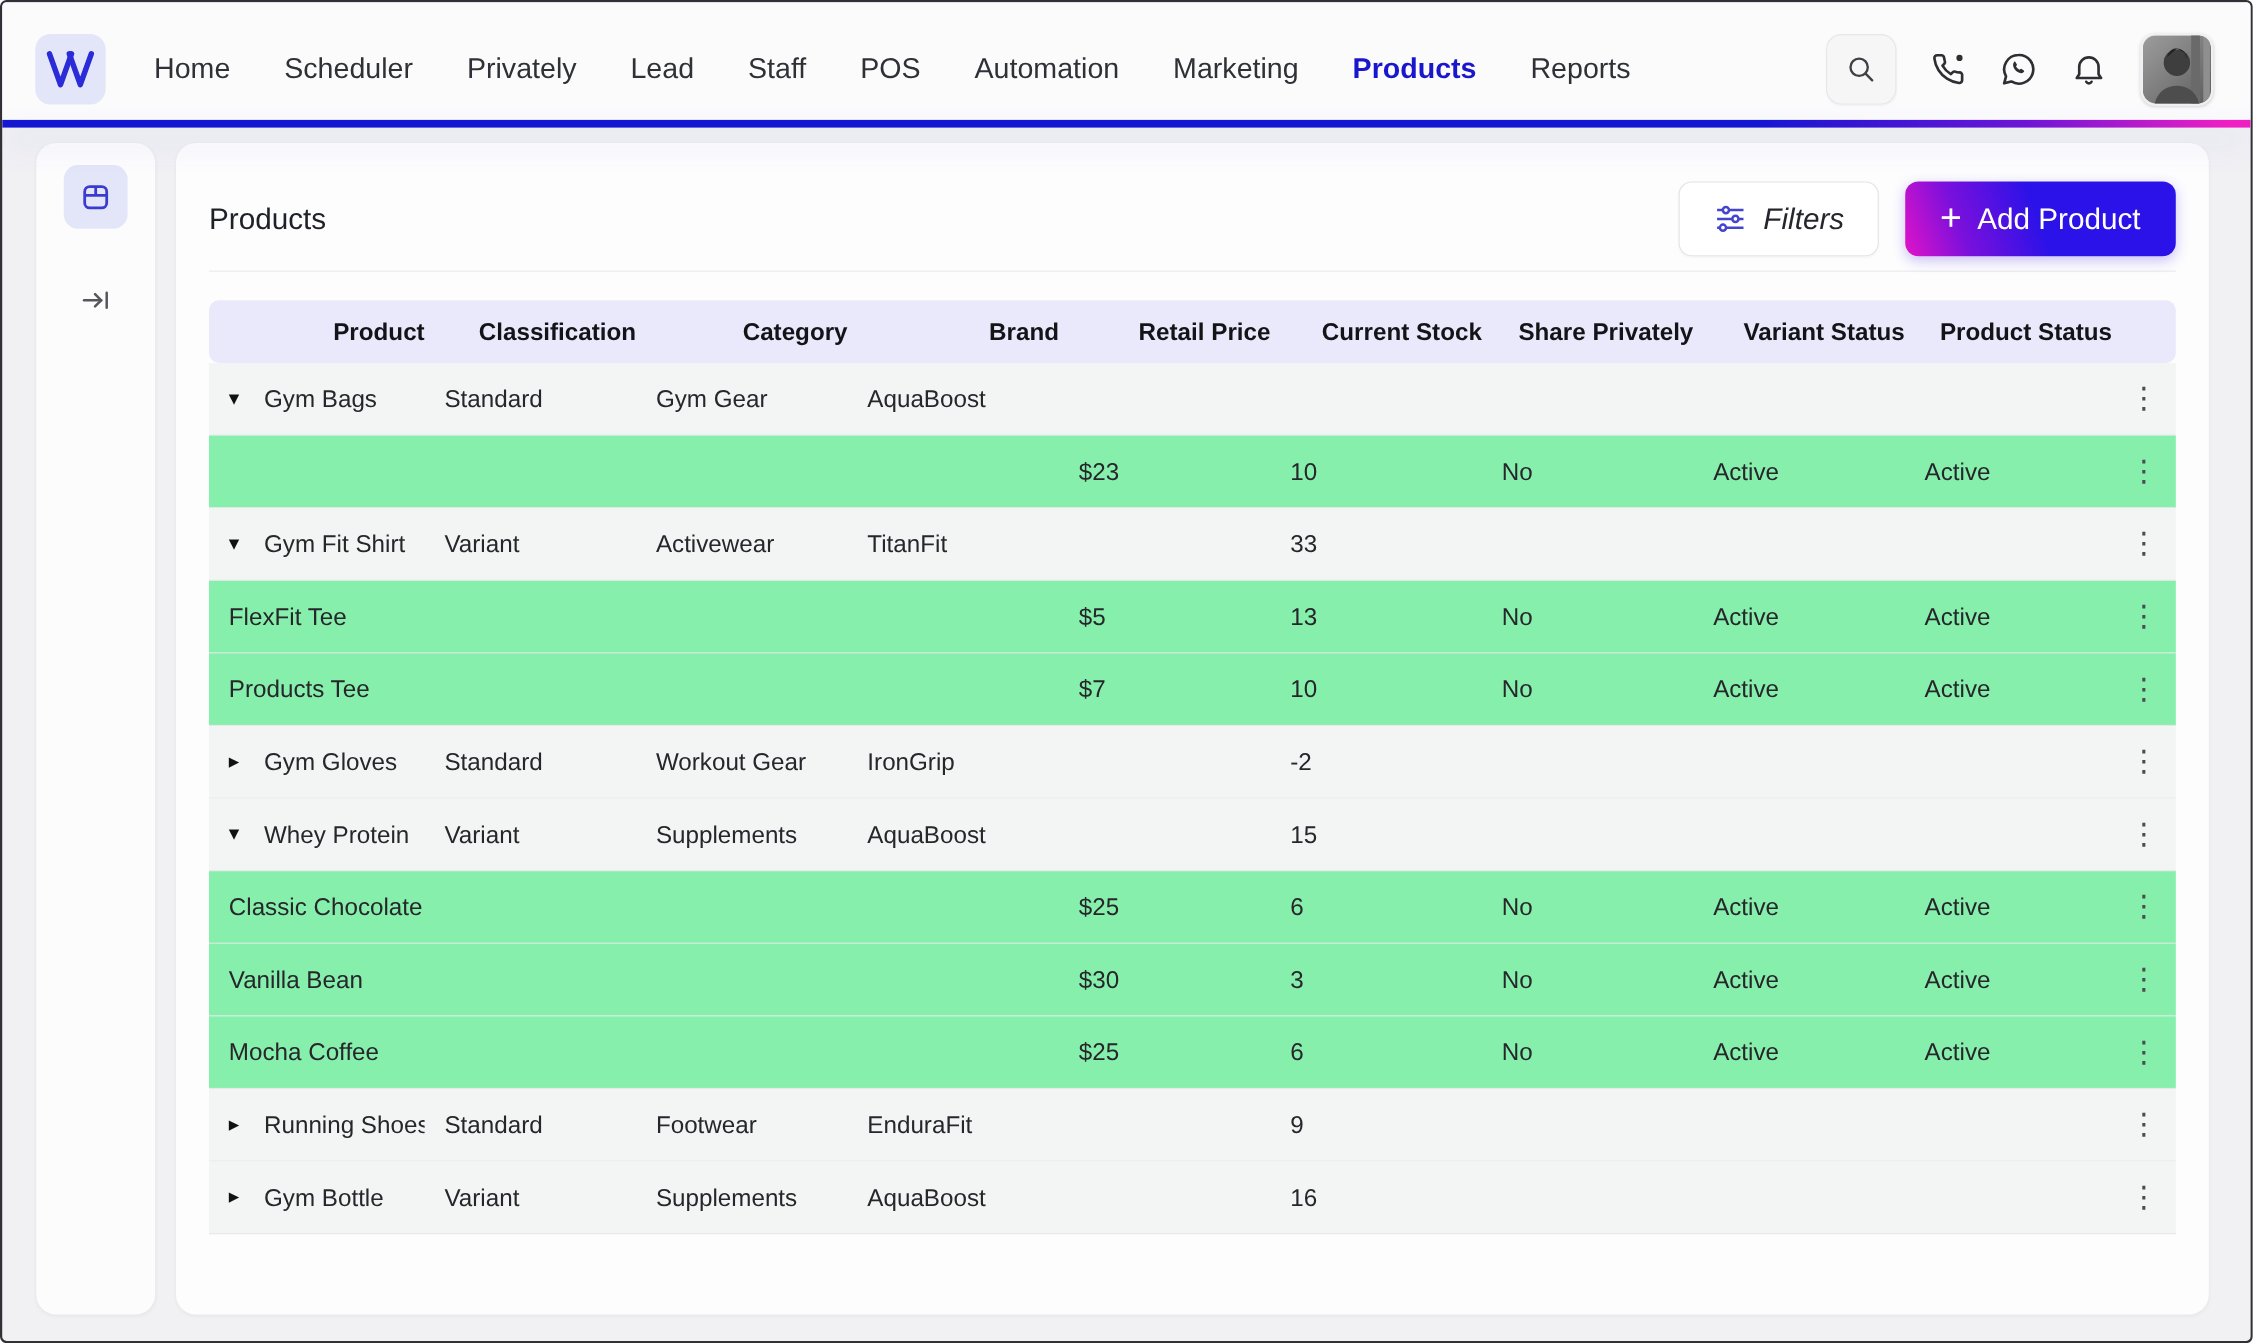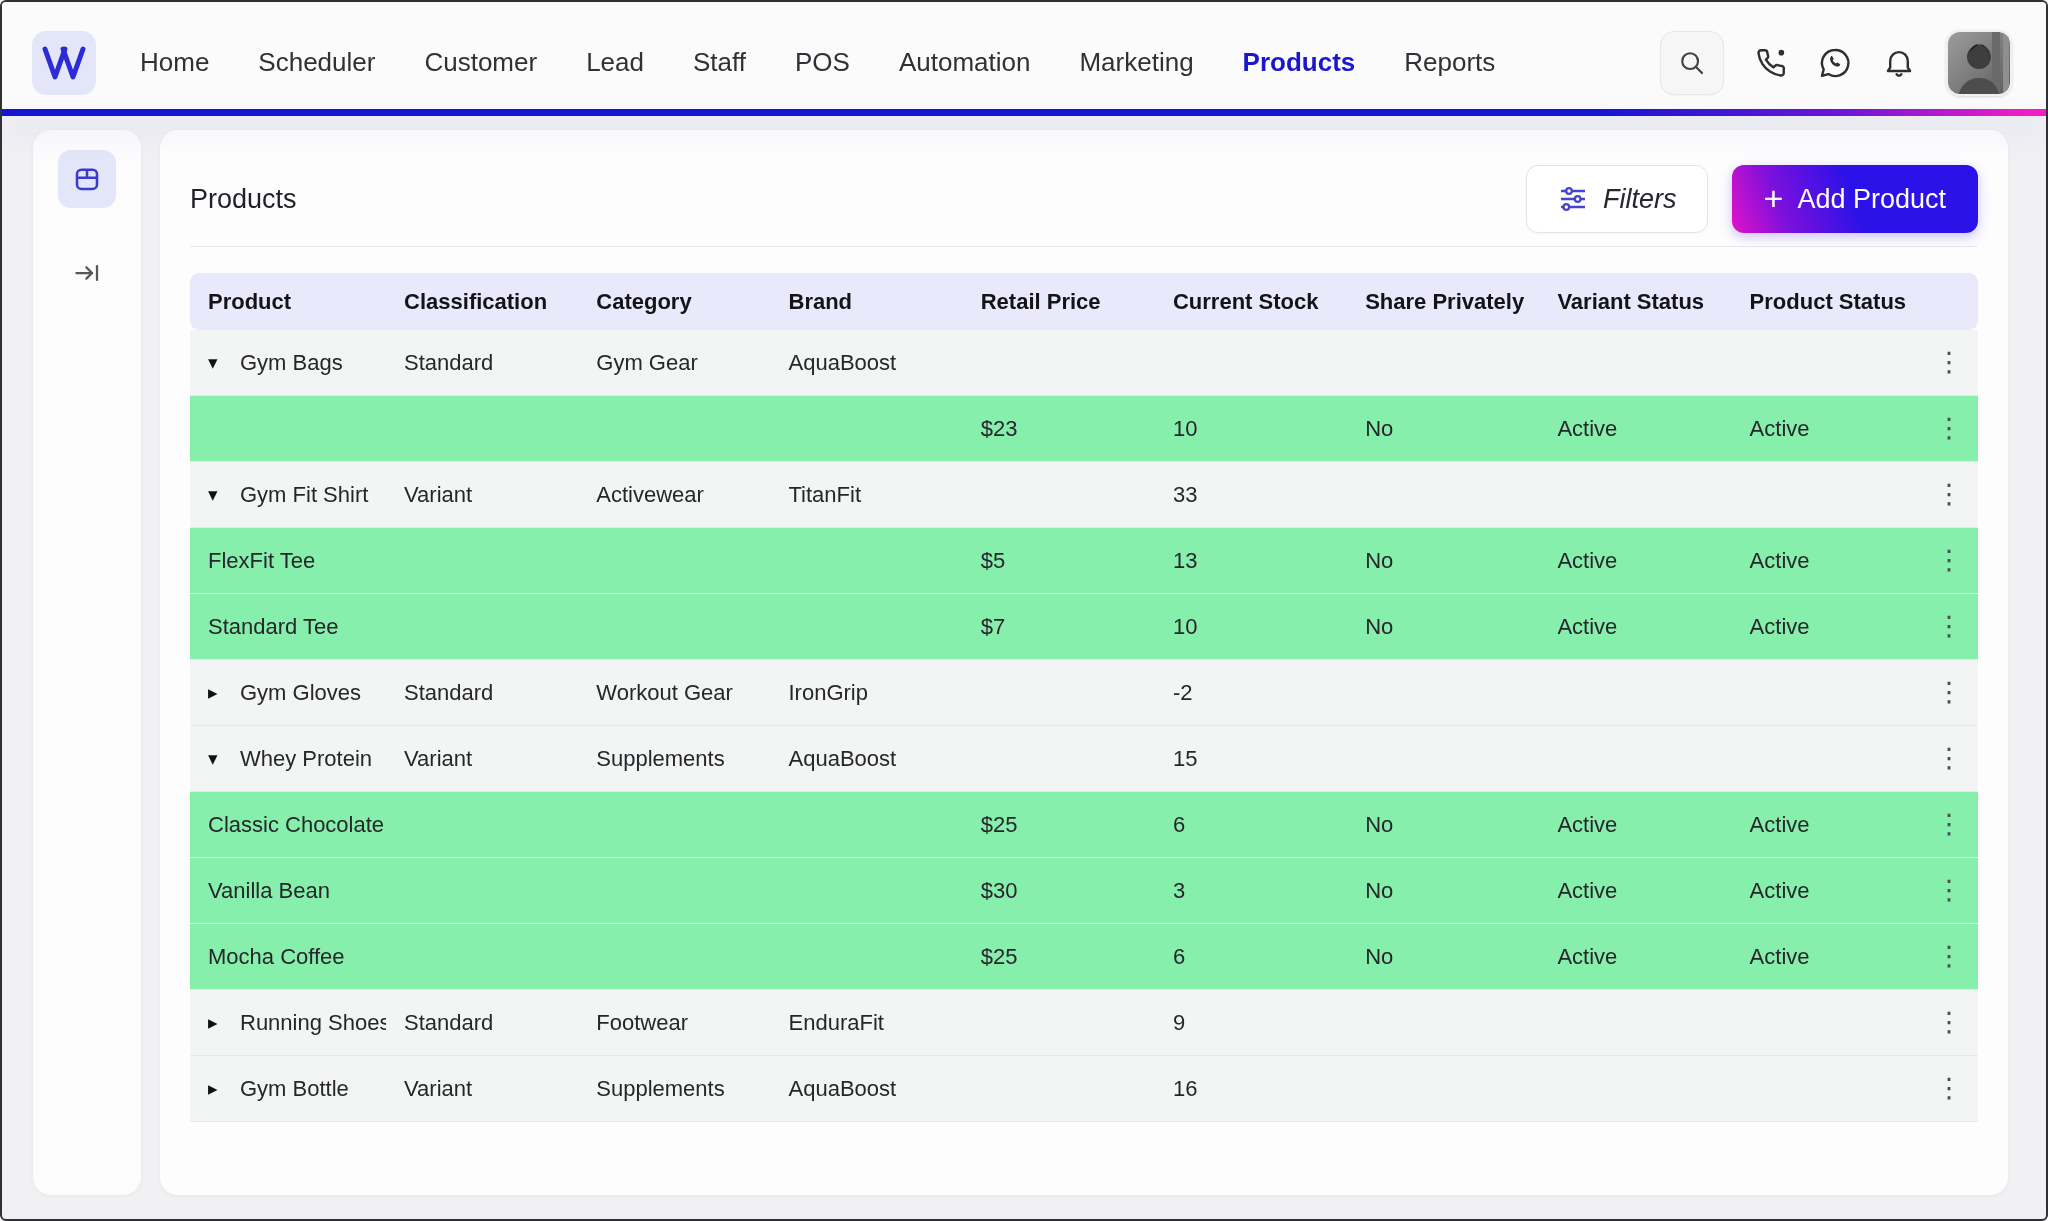--- a/index.html
+++ b/index.html
@@ -78,21 +78,21 @@
   .add-plus { font-size: 34px; font-weight: 400; line-height: 1; margin-top: -3px; }
   .card-divider { border: none; border-top: 1px solid #e9e9ec; margin-top: 4px; }
   
   .table-wrap { margin-top: 26px; }
   .grid-cols {
     display: grid;
     grid-template-columns: 1.02fr 1fr 1fr 1fr 1fr 1fr 1fr 1fr 0.98fr 58px;
     align-items: center;
   }
   .thead {
-    background: #e9e9fb; border-radius: 9px; height: 57px;
+    background: #e9e9fb; border-radius: 9px; height: 57px; text-align: right;
   }
   .th {
     font-size: 22px; font-weight: 700; color: #131318; padding-left: 18px; white-space: nowrap;
   }
   .trow { height: 66px; border-bottom: 1px solid #e8e8ea; cursor: pointer; }
   .row-parent { background: #f2f5f4; }
   .row-child { background: #86efac; }
   .td { font-size: 22px; color: #26262b; padding-left: 18px; white-space: nowrap; overflow: hidden; }
   .td-product { display: flex; align-items: center; gap: 10px; }
   .caret { font-size: 19px; color: #111; width: 22px; flex: 0 0 auto; cursor: pointer; line-height: 1; }
@@ -111,21 +111,21 @@
   <header class="topnav">
     <div class="logo-box">
       <svg width="44" height="36" viewBox="0 0 44 36">
         <path d="M3 4 L13 32 L23 4" fill="none" stroke="#2b2bd8" stroke-width="5" stroke-linecap="round" stroke-linejoin="round"></path>
         <path d="M21 4 L31 32 L41 4" fill="none" stroke="#2b2bd8" stroke-width="5" stroke-linecap="round" stroke-linejoin="round"></path>
       </svg>
     </div>
     <ul class="nav-menu" id="nav-menu">
         <li class="nav-item">Home</li>
         <li class="nav-item">Scheduler</li>
-        <li class="nav-item">Customer</li>
+        <li class="nav-item">Privately</li>
         <li class="nav-item">Lead</li>
         <li class="nav-item">Staff</li>
         <li class="nav-item">POS</li>
         <li class="nav-item">Automation</li>
         <li class="nav-item">Marketing</li>
         <li class="nav-item active">Products</li>
         <li class="nav-item">Reports</li>
       </ul>
     <div class="nav-right">
       <button class="icon-btn search-btn">
@@ -285,21 +285,21 @@
     <div class="td">$5</div>
     <div class="td">13</div>
     <div class="td">No</div>
     <div class="td">Active</div>
     <div class="td">Active</div>
     <button class="kebab">⋮</button>
   </div>
             <div class="trow grid-cols row-child">
     <div class="td td-product">
 
-      <span class="cell-text">Standard Tee</span>
+      <span class="cell-text">Products Tee</span>
     </div>
     <div class="td"></div>
     <div class="td"></div>
     <div class="td"></div>
     <div class="td">$7</div>
     <div class="td">10</div>
     <div class="td">No</div>
     <div class="td">Active</div>
     <div class="td">Active</div>
     <button class="kebab">⋮</button>

